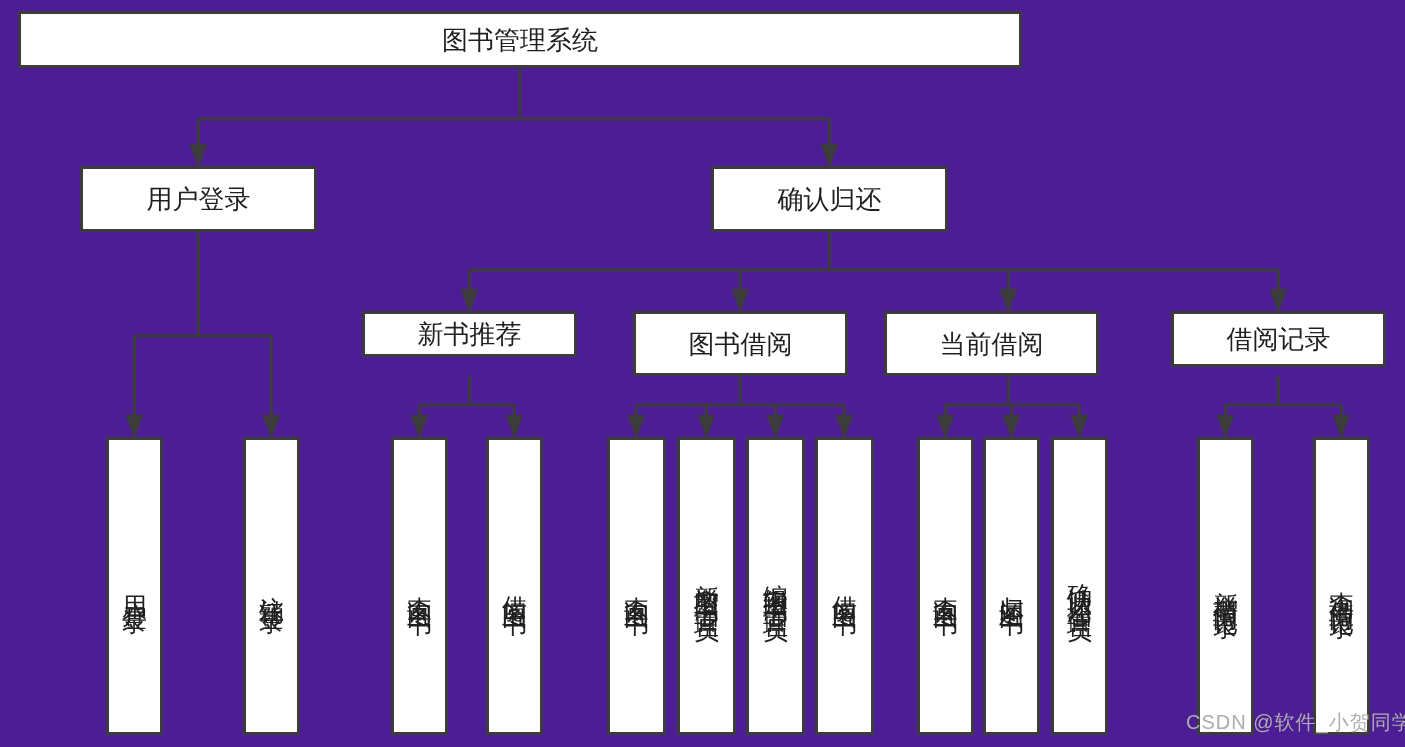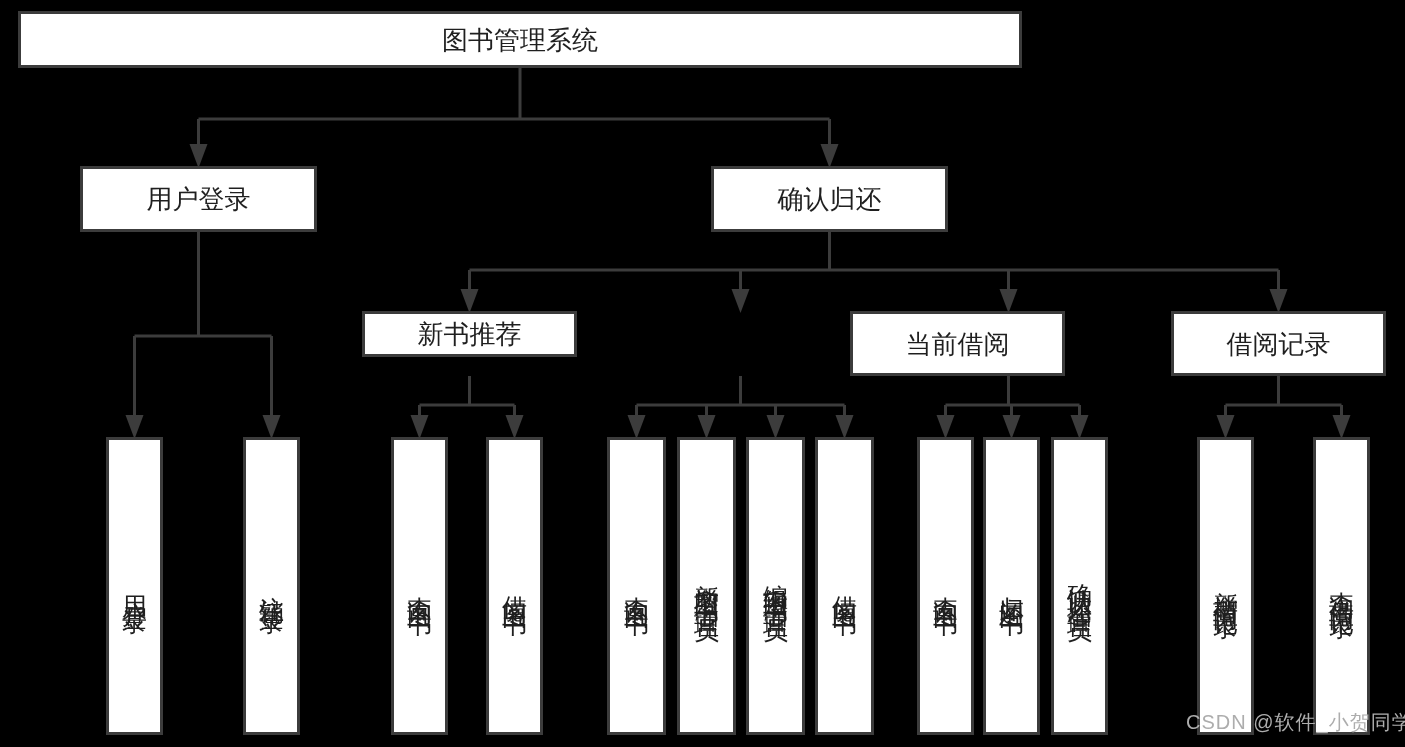--- a/index.html
+++ b/index.html
@@ -1,17 +1,17 @@
 <!DOCTYPE html>
 <html><head>
 <meta charset="utf-8">
 <style>
   html,body{margin:0;padding:0;background:#ffffff;}
   .stage{
-    position:relative;width:1405px;height:747px;background:#000000;
+    position:relative;width:1405px;height:747px;background:#4c1d95;
     font-family:"Liberation Sans","DejaVu Sans",sans-serif;color:#1f1f1f;overflow:hidden;
   }
   .wires{position:absolute;left:0;top:0;width:1405px;height:747px;}
   .node{
     position:absolute;box-sizing:border-box;border:3px solid #3c3c3c;background:#ffffff;
     display:flex;align-items:center;justify-content:center;
   }
   .hbox .label{font-size:26px;line-height:1;white-space:nowrap;}
   .vbox .label{
     writing-mode:vertical-rl;text-orientation:mixed;
@@ -89,24 +89,27 @@
   <div class="node hbox" style="left:80px;top:166px;width:237px;height:66px">
     <span class="label">用户登录</span>
   </div>
   <div class="node hbox" style="left:711px;top:166px;width:237px;height:66px">
     <span class="label">确认归还</span>
   </div>
 
   <div class="node hbox" style="left:362px;top:311px;width:215px;height:46px">
     <span class="label">新书推荐</span>
   </div>
-  <div class="node hbox" style="left:850px;top:311px;width:215px;height:65px">
+  <div class="node hbox" style="left:633px;top:311px;width:215px;height:65px">
+    <span class="label">图书借阅</span>
+  </div>
+  <div class="node hbox" style="left:884px;top:311px;width:215px;height:65px">
     <span class="label">当前借阅</span>
   </div>
-  <div class="node hbox" style="left:1171px;top:311px;width:215px;height:65px">
+  <div class="node hbox" style="left:1171px;top:311px;width:215px;height:56px">
     <span class="label">借阅记录</span>
   </div>
 
   <div class="node vbox" style="left:106px;top:437px;width:57px;height:298px">
     <span class="label">用户登录</span>
   </div>
   <div class="node vbox" style="left:243px;top:437px;width:57px;height:298px">
     <span class="label">注销登录</span>
   </div>
 

